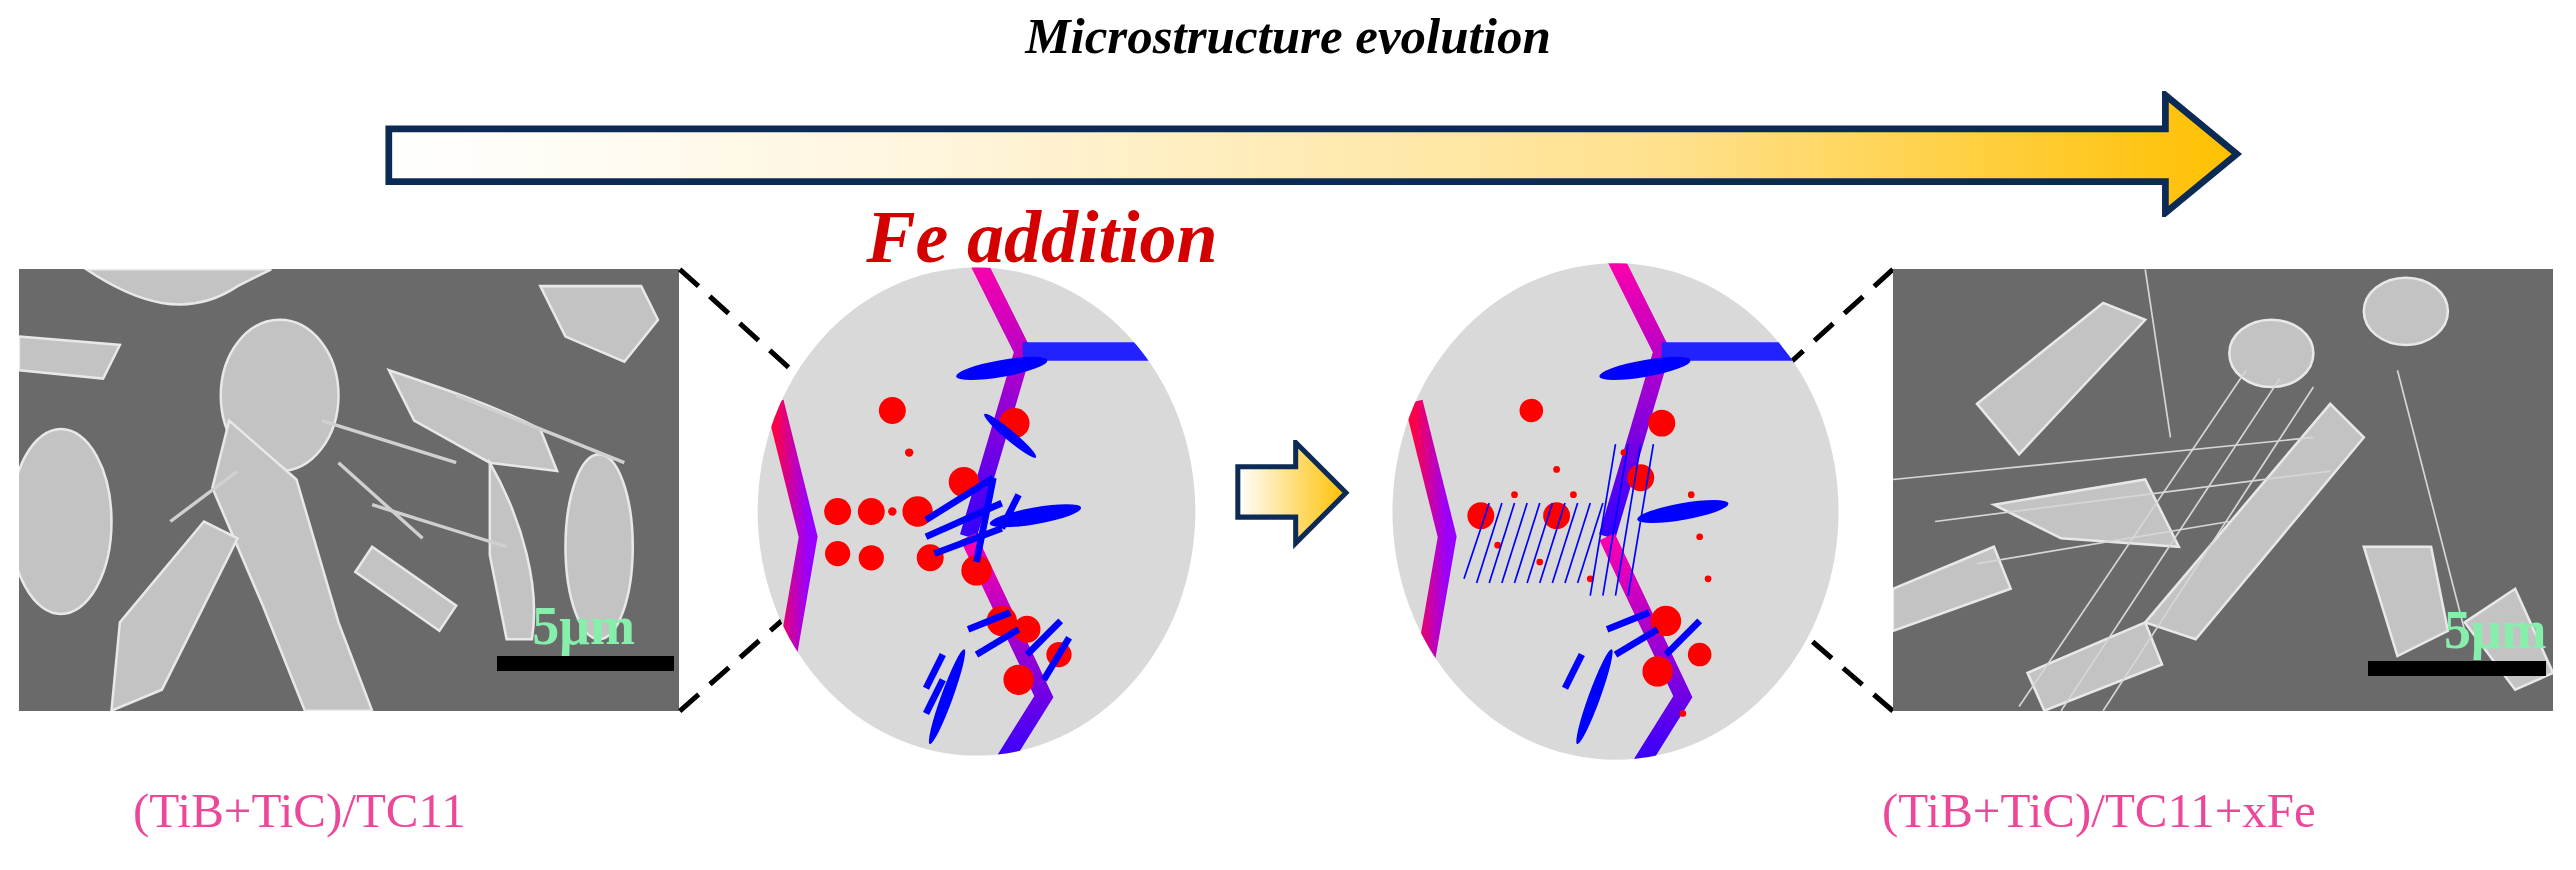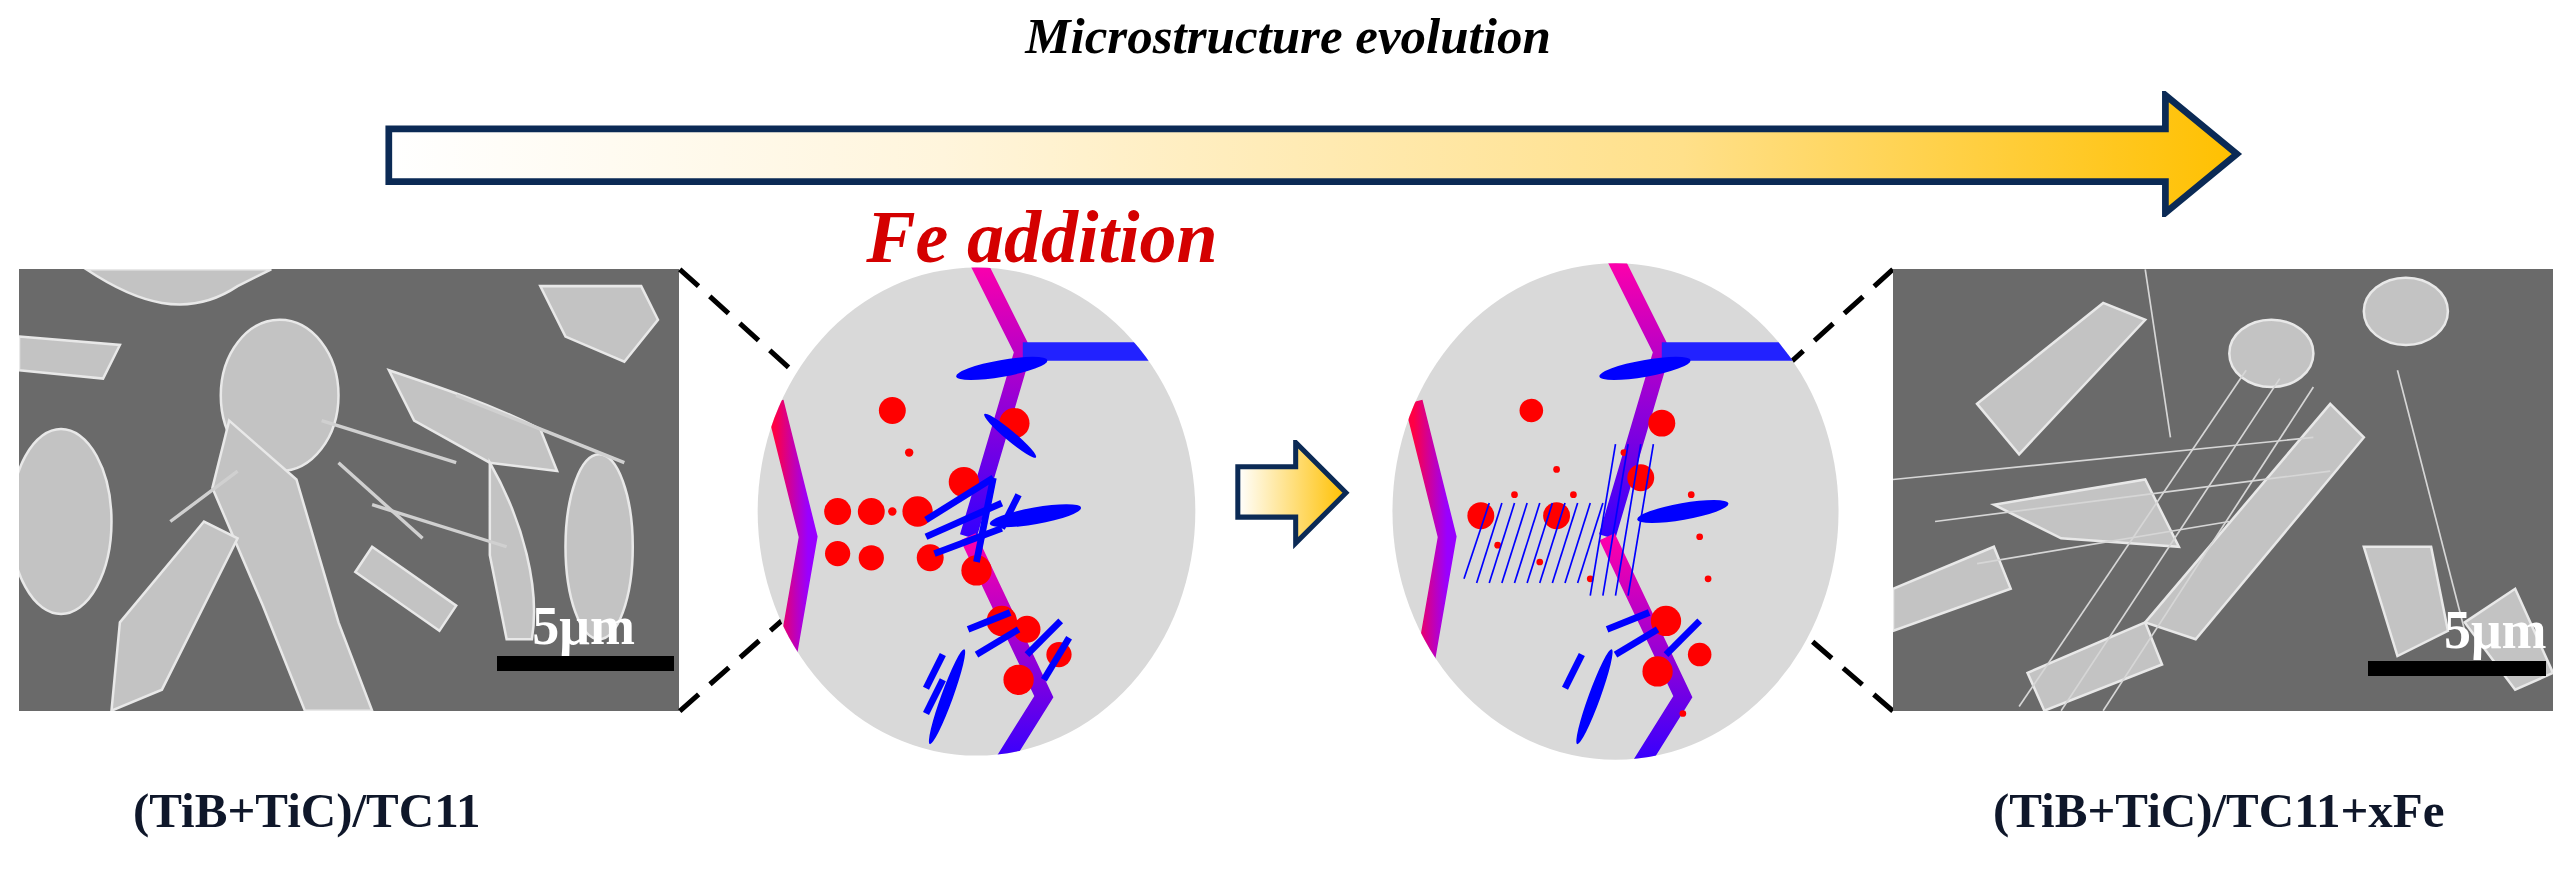--- a/index.html
+++ b/index.html
@@ -3,24 +3,24 @@
 <meta charset="utf-8">
 <style>
   html,body{margin:0;padding:0;background:#fff;}
   body{width:2576px;height:871px;position:relative;overflow:hidden;font-family:"Liberation Serif",serif;}
   .title{position:absolute;left:0;width:2576px;top:6.7px;text-align:center;font-size:51px;font-weight:bold;font-style:italic;color:#000;}
   .subtitle{position:absolute;left:0;width:2084px;top:195px;text-align:center;font-size:74px;font-weight:bold;font-style:italic;color:#d40000;}
   .big-arrow{position:absolute;left:383px;top:91px;}
   .sem{position:absolute;background:#6b6b6b;overflow:hidden;}
   .sem-left{left:19.3px;top:269px;width:660px;height:442px;}
   .sem-right{left:1893px;top:269px;width:660px;height:442px;}
-  .scale{position:absolute;color:#ffffff;font-weight:bold;font-size:54px;}
+  .scale{position:absolute;color:#86efac;font-weight:bold;font-size:54px;}
   .scale-bar{position:absolute;height:15px;background:#000;}
   .schem{position:absolute;top:259px;}
-  .caption{position:absolute;top:782px;font-size:49px;font-weight:bold;color:#0f172a;}
+  .caption{position:absolute;top:782px;font-size:49px;font-weight:normal;color:#ec4899;}
   .small-arrow{position:absolute;left:1235px;top:440px;}
   .dash{position:absolute;left:0;top:0;}
 </style>
 </head>
 <body>
 
 <div class="title">Microstructure evolution</div>
 
 <svg class="big-arrow" width="1868" height="126" viewBox="0 0 2220 150">
   <defs>
@@ -235,14 +235,14 @@
         <line x1="600" y1="120" x2="680" y2="430"></line>
       <line x1="300" y1="0" x2="330" y2="200"></line>
         <line x1="100" y1="350" x2="400" y2="300"></line>
     </g>
   </svg>
   <div class="scale" style="left:551px;top:330px;">5μm</div>
   <div class="scale-bar" style="left:475px;top:392px;width:178px;"></div>
 </div>
 
 <div class="caption" style="left:133px;">(TiB+TiC)/TC11</div>
-<div class="caption" style="left:1993px;">(TiB+TiC)/TC11+xFe</div>
+<div class="caption" style="left:1882px;">(TiB+TiC)/TC11+xFe</div>
 
 
 </body></html>

